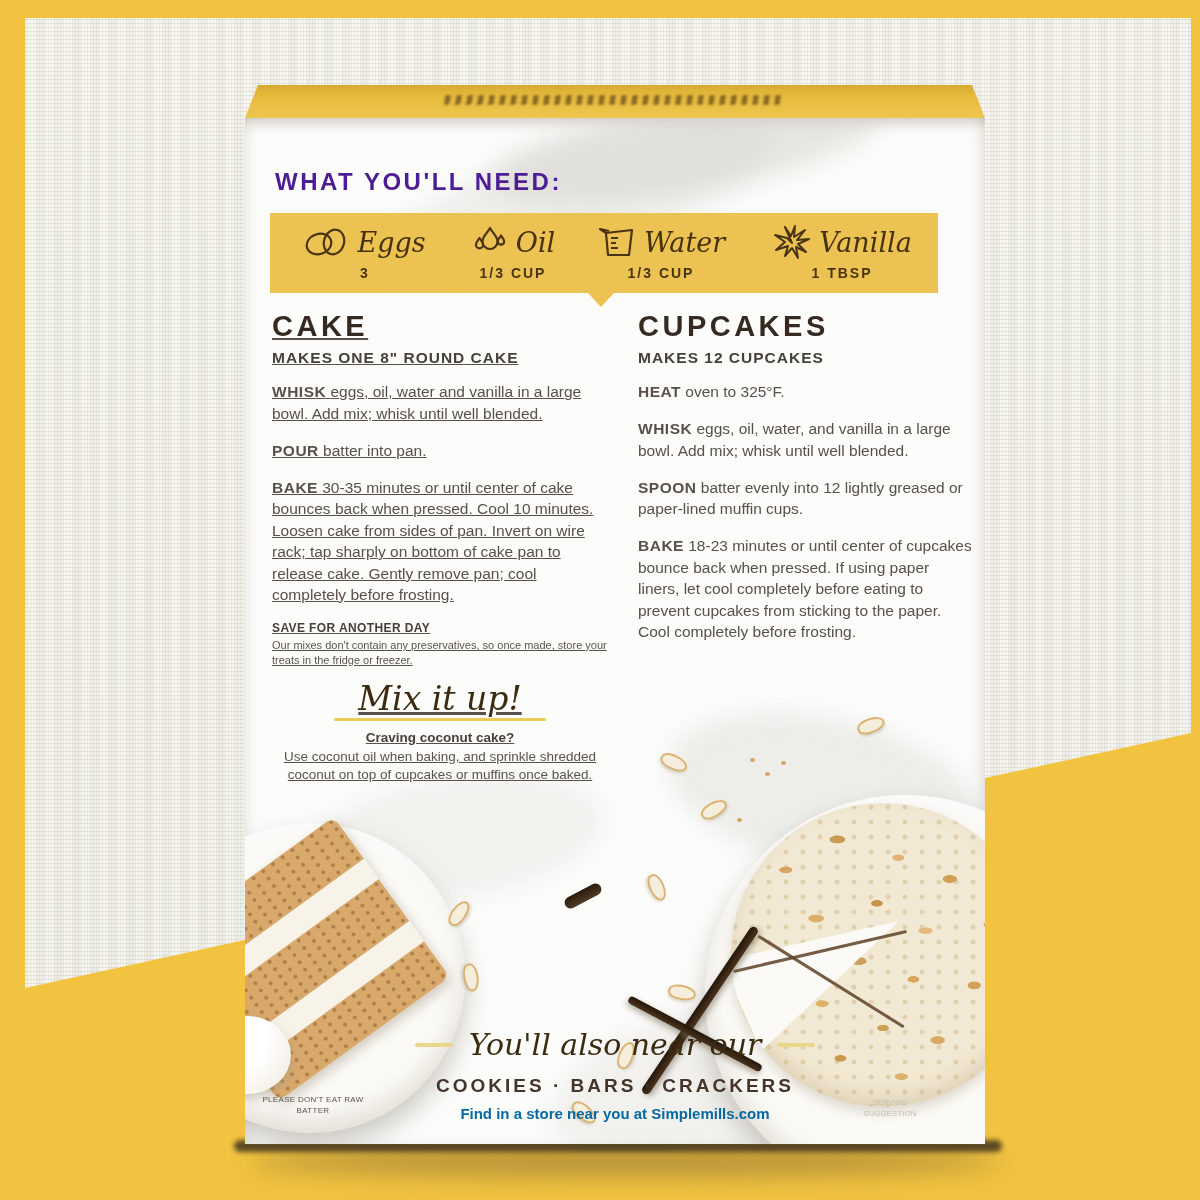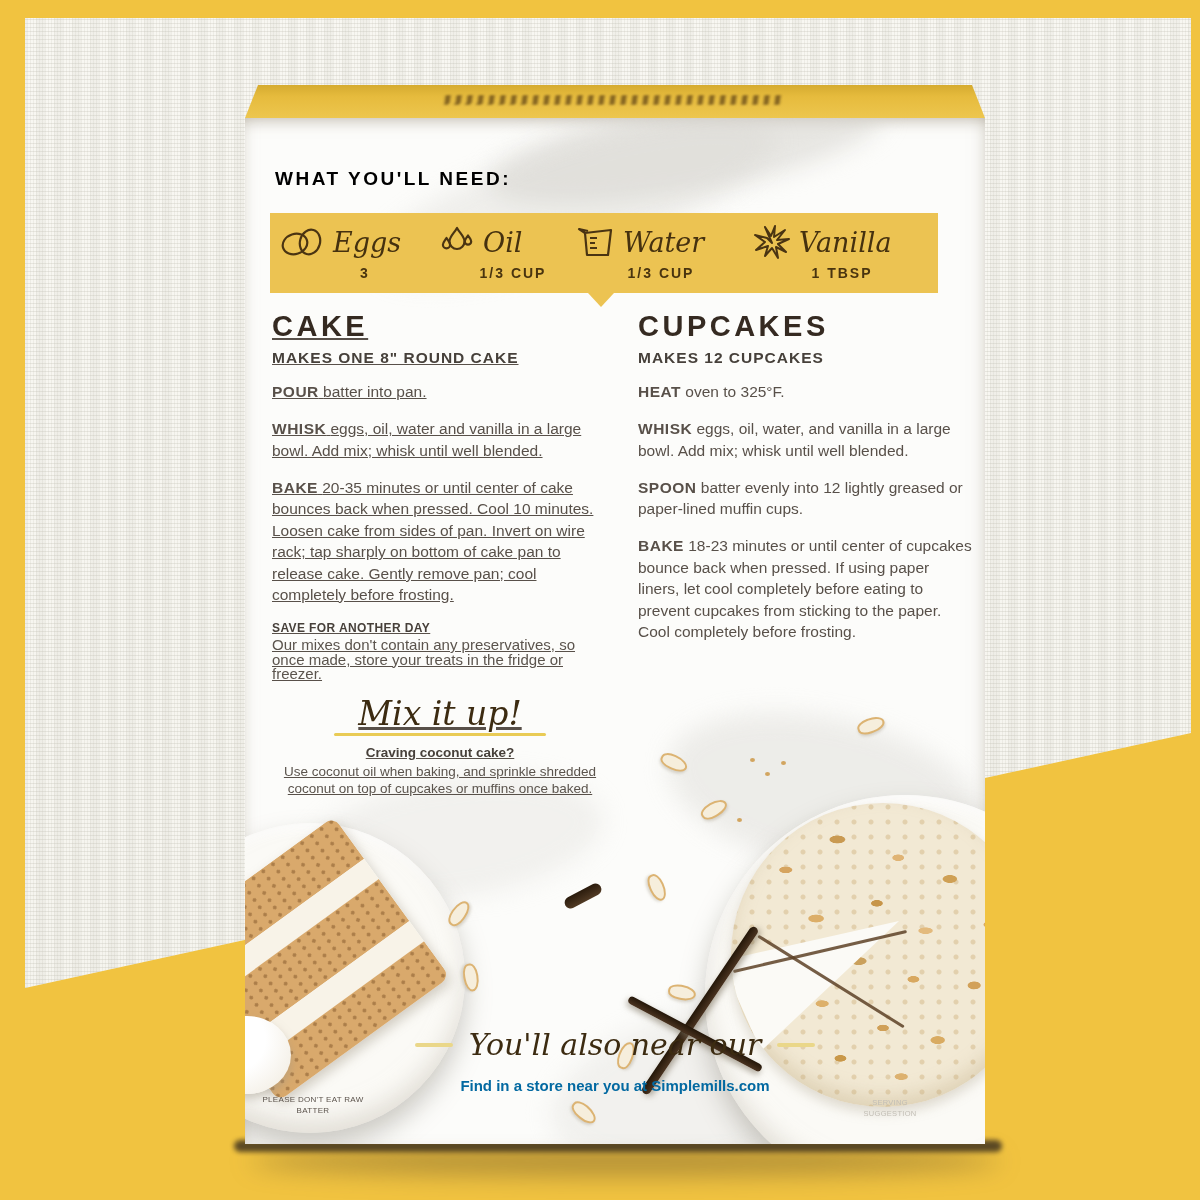--- a/index.html
+++ b/index.html
@@ -30,42 +30,42 @@
     clip-path:polygon(13px 0, 727px 0, 740px 33px, 0 33px);}
   .flap-smudge{position:absolute;left:200px;top:9px;width:335px;height:12px;
     background:repeating-linear-gradient(93deg, rgba(72,47,15,.75) 0 5px, transparent 5px 11px);
     filter:blur(1.5px);transform:skewX(-8deg) scaleY(.8);opacity:.85;}
   
   .box{position:absolute;left:245px;top:118px;width:740px;height:1026px;
     background:#fcfcfa;overflow:hidden;
     box-shadow:inset 0 14px 16px -12px rgba(150,140,120,.55), inset -10px 0 18px -12px rgba(160,150,130,.5), inset 10px 0 18px -14px rgba(160,150,130,.4);}
   .vein{position:absolute;background:rgba(214,212,206,.55);filter:blur(12px);border-radius:50%;}
   
-  .need-header{position:absolute;left:30px;top:50px;font-size:19px;font-weight:700;
-    letter-spacing:2.5px;color:#000000;}
+  .need-header{position:absolute;left:30px;top:50px;font-size:24px;font-weight:700;
+    letter-spacing:2.5px;color:#4c1d95;}
   
   .banner{position:absolute;left:25px;top:95px;width:668px;height:80px;background:#ecc352;}
   .banner-pointer{position:absolute;left:318px;top:80px;width:0;height:0;
     border-left:13px solid transparent;border-right:13px solid transparent;border-top:14px solid #ecc352;}
   .ing{position:absolute;top:0;height:80px;text-align:center;}
-  .ing-row{display:flex;align-items:center;justify-content:flex-start;gap:7px;height:46px;margin-top:6px;}
+  .ing-row{display:flex;align-items:center;justify-content:center;gap:7px;height:46px;margin-top:6px;}
   .script{font-family:"DejaVu Serif", serif;font-style:italic;color:#45310f;}
   .ing-name{font-size:27px;line-height:27px;}
   .ing-amt{font-size:14px;font-weight:700;letter-spacing:2px;color:#49340f;}
   .ing svg{display:block;}
   
   .col{position:absolute;top:192px;width:336px;color:#585049;}
   .col-cake{left:27px;text-decoration:underline;}
   .col-cup{left:393px;}
   .col-title{font-size:29px;font-weight:800;letter-spacing:3.5px;color:#352a21;}
   .col-sub{font-size:15.5px;font-weight:700;letter-spacing:1px;color:#46403a;margin-top:6px;}
   .step{font-size:15.5px;line-height:21.5px;margin-top:14px;}
   .lead{font-weight:700;letter-spacing:.5px;}
   .save-title{font-size:12px;font-weight:800;letter-spacing:.4px;color:#47403a;}
-  .save-text{font-size:15px;line-height:14.5px;color:#5b544d;margin-top:3px;}
+  .save-text{font-size:11px;line-height:14.5px;color:#5b544d;margin-top:3px;}
   .mix{margin-top:14px;text-align:center;}
   .mix-script{font-size:33px;line-height:36px;color:#3c2b11;}
   .mix-underline{width:212px;height:3px;background:#e9cb55;margin:1px auto 9px auto;border-radius:2px;}
   .mix-q{font-size:13.5px;font-weight:800;color:#47403a;}
   .mix-tip{font-size:13.5px;line-height:17.5px;color:#5b544d;margin-top:3px;padding:0 10px;}
   
   .plate{position:absolute;border-radius:50%;background:#fbfaf6;
     box-shadow:0 14px 26px rgba(145,140,128,.45), inset 0 -12px 22px rgba(208,203,192,.55), inset 0 6px 10px rgba(255,255,255,.9);}
   .plate-left{left:-90px;top:705px;width:310px;height:310px;}
   .plate-right{left:460px;top:677px;width:400px;height:400px;}
@@ -207,23 +207,23 @@
         <span class="script ing-name">Vanilla</span>
       </div>
       <div class="ing-amt">1 TBSP</div>
     </div>
     <div class="banner-pointer"></div>
   </div>
 
   <div class="col col-cake">
     <div class="col-title">CAKE</div>
     <div class="col-sub">MAKES ONE 8" ROUND CAKE</div>
+    <p class="step"><span class="lead">WHISK</span> <span>eggs, oil, water and vanilla in a large bowl. Add mix; whisk until well blended.</span></p>
     <p class="step"><span class="lead">POUR</span> <span>batter into pan.</span></p>
-    <p class="step"><span class="lead">WHISK</span> <span>eggs, oil, water and vanilla in a large bowl. Add mix; whisk until well blended.</span></p>
-    <p class="step"><span class="lead">BAKE</span> <span>20-35 minutes or until center of cake bounces back when pressed. Cool 10 minutes. Loosen cake from sides of pan. Invert on wire rack; tap sharply on bottom of cake pan to release cake. Gently remove pan; cool completely before frosting.</span></p>
+    <p class="step"><span class="lead">BAKE</span> <span>30-35 minutes or until center of cake bounces back when pressed. Cool 10 minutes. Loosen cake from sides of pan. Invert on wire rack; tap sharply on bottom of cake pan to release cake. Gently remove pan; cool completely before frosting.</span></p>
     <div class="save-title">SAVE FOR ANOTHER DAY</div>
     <div class="save-text">Our mixes don't contain any preservatives, so once made, store your treats in the fridge or freezer.</div>
     <div class="mix">
       <div class="script mix-script">Mix it up!</div>
       <div class="mix-underline"></div>
       <div class="mix-q">Craving coconut cake?</div>
       <div class="mix-tip">Use coconut oil when baking, and sprinkle shredded coconut on top of cupcakes or muffins once baked.</div>
     </div>
   </div>
 
@@ -269,19 +269,20 @@
   <div class="crumb" style="left:520px;top:654px;"></div>
   <div class="crumb" style="left:536px;top:643px;"></div>
   <div class="crumb" style="left:492px;top:700px;"></div>
 
   <div class="footer">
     <div class="tagline-row">
       <span class="dash"></span>
       <span class="script tagline">You'll also near our</span>
       <span class="dash"></span>
     </div>
+    <div class="products">COOKIES  ·  BARS  ·  CRACKERS</div>
     <div class="find">Find in a store near you at Simplemills.com</div>
   </div>
 
   <div class="tiny-note note-raw">PLEASE DON'T EAT RAW BATTER</div>
   <div class="tiny-note note-serving">SERVING SUGGESTION</div>
 
 </div>
 
 </body></html>

